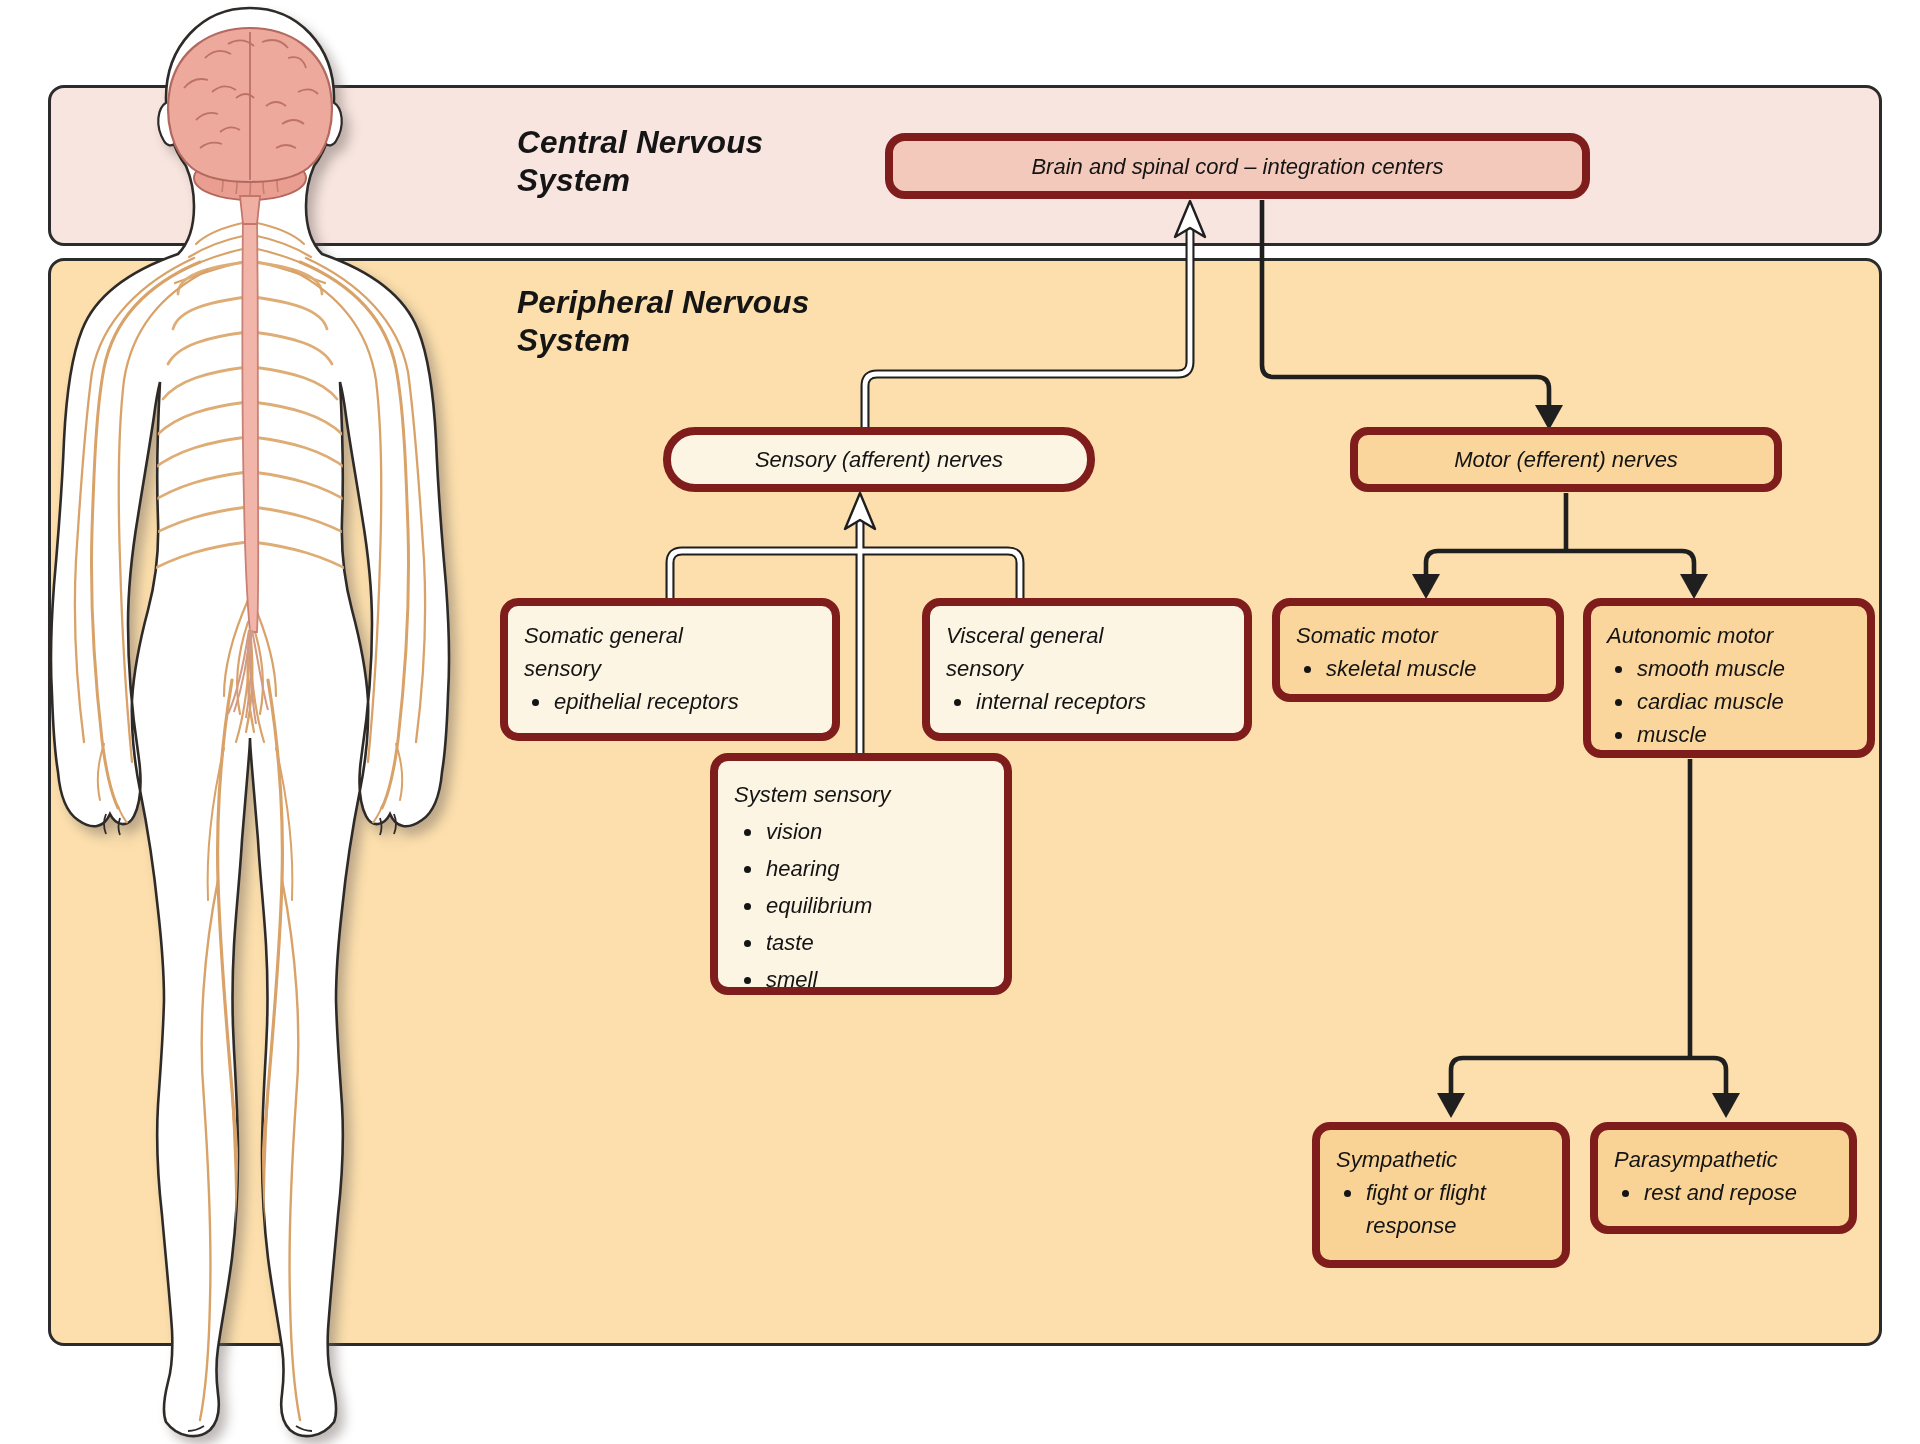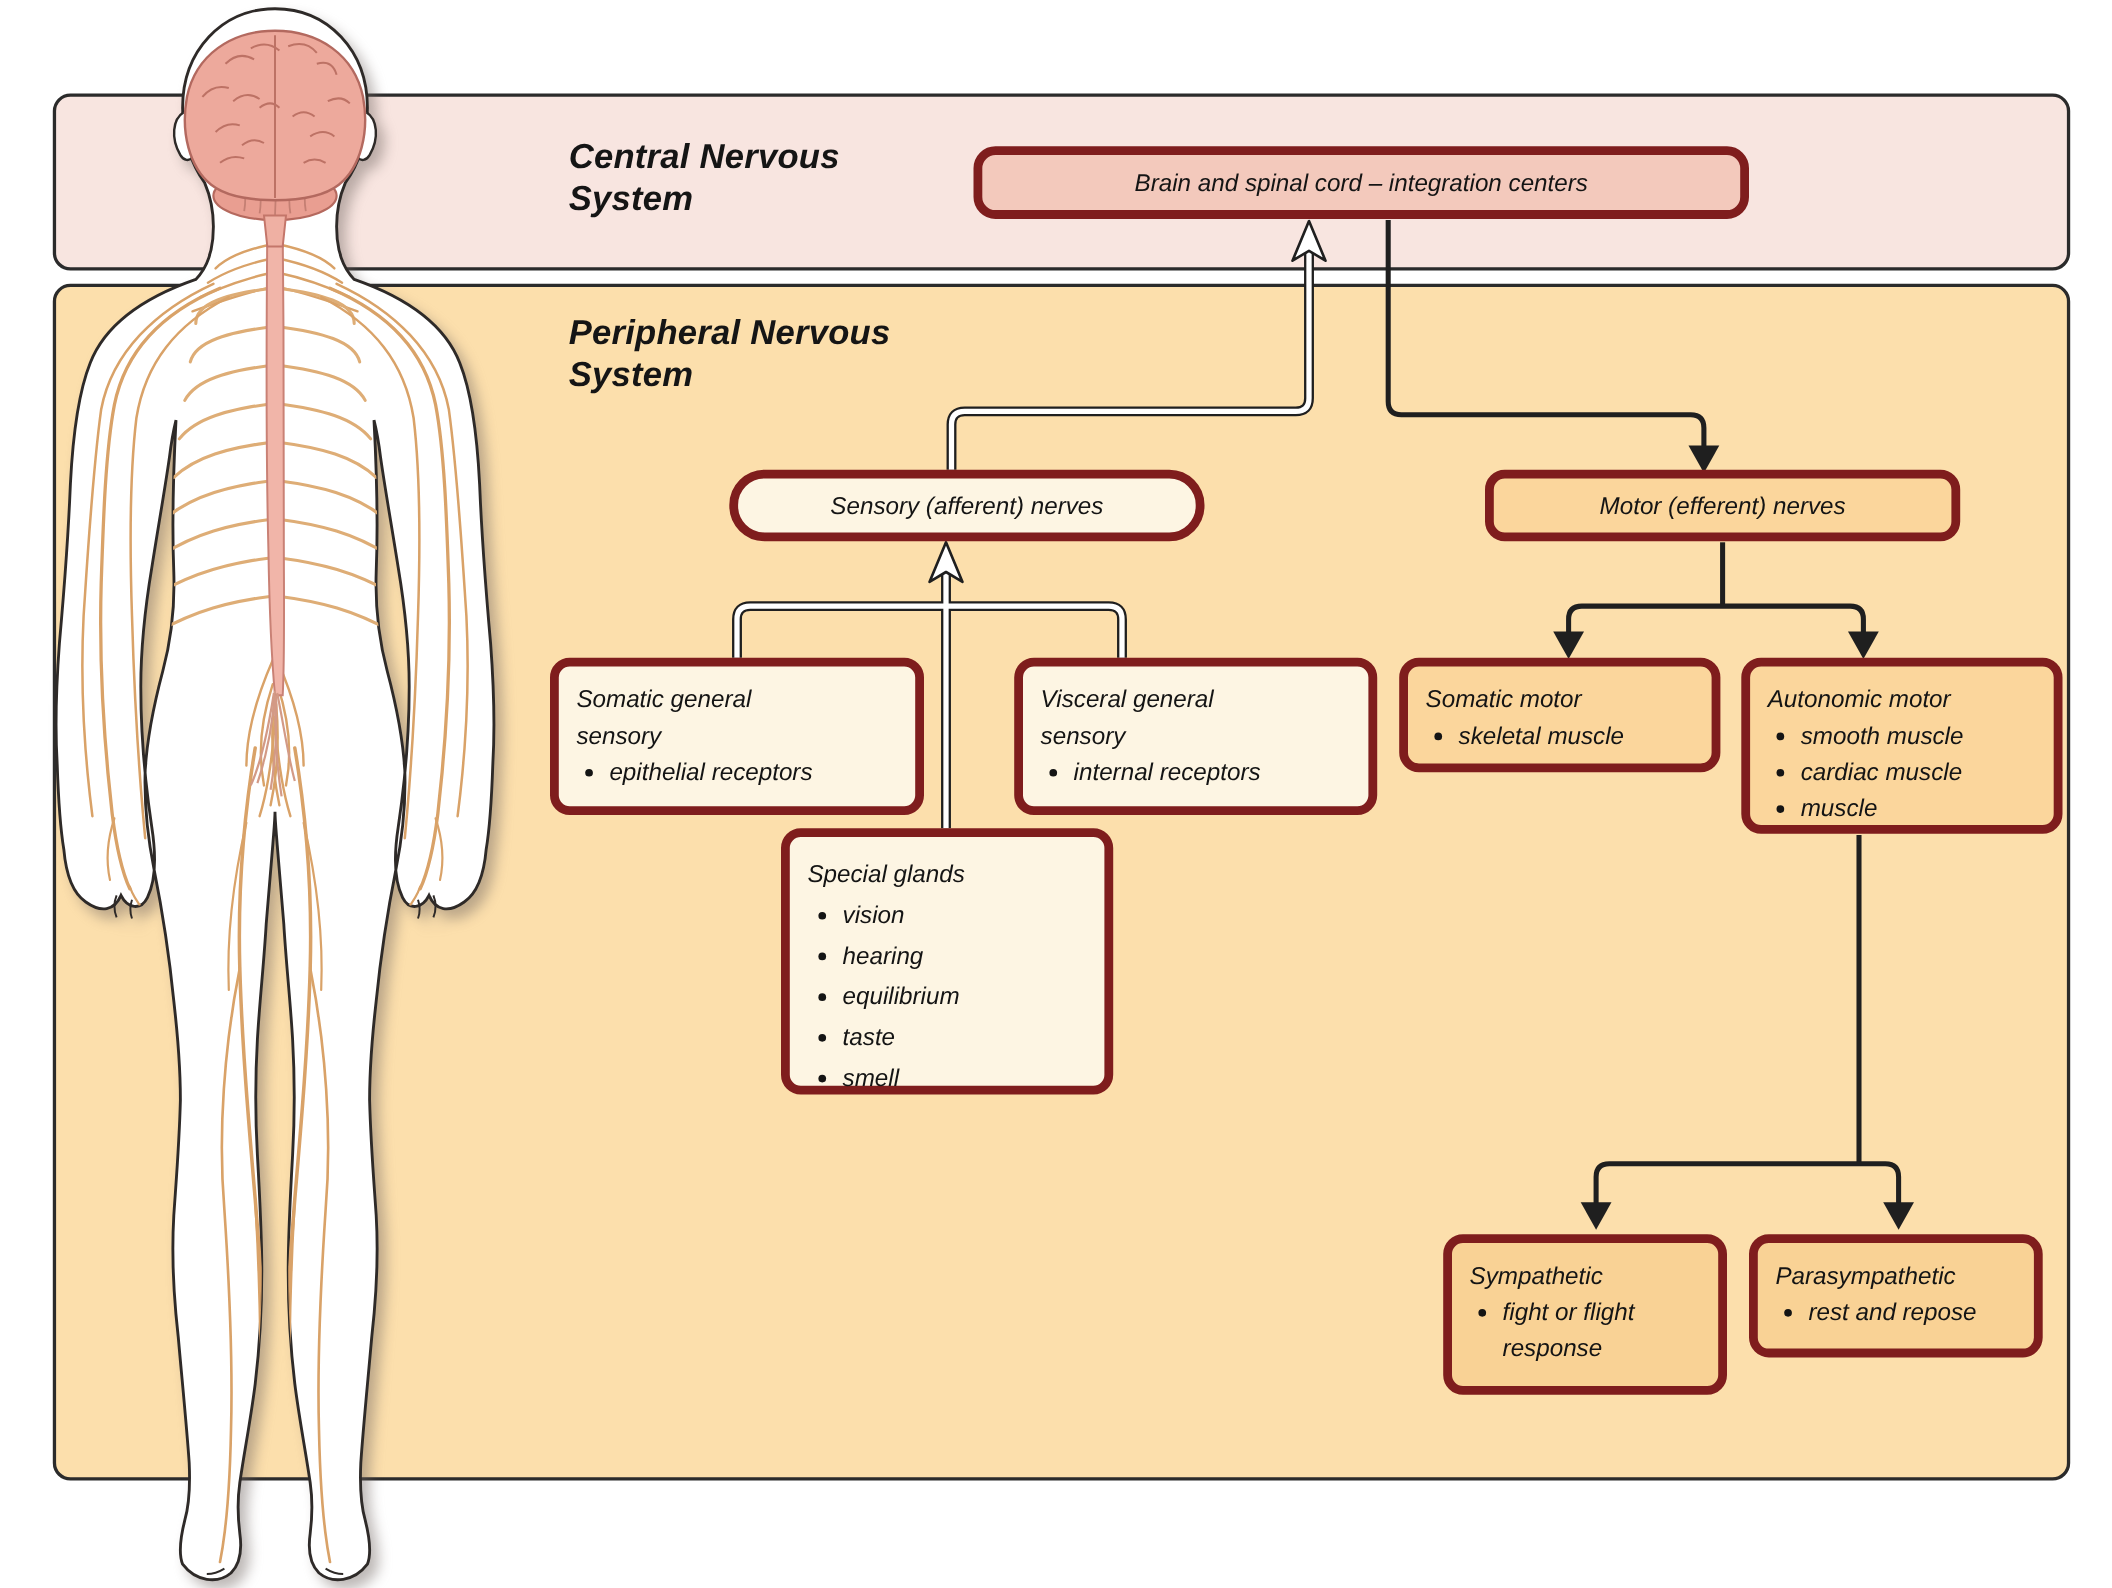--- a/index.html
+++ b/index.html
@@ -276,21 +276,21 @@
 
   <div id="visceral-sensory-box" class="nodebox creamfill">
     <div class="boxtitle">Visceral general
 sensory</div>
     <ul>
       <li>internal receptors</li>
     </ul>
   </div>
 
   <div id="special-sensory-box" class="nodebox creamfill">
-    <div class="boxtitle">Special glands</div>
+    <div class="boxtitle">System sensory</div>
     <ul>
       <li>vision</li>
       <li>hearing</li>
       <li>equilibrium</li>
       <li>taste</li>
       <li>smell</li>
     </ul>
   </div>
 
   <div id="somatic-motor-box" class="nodebox orangefill">

